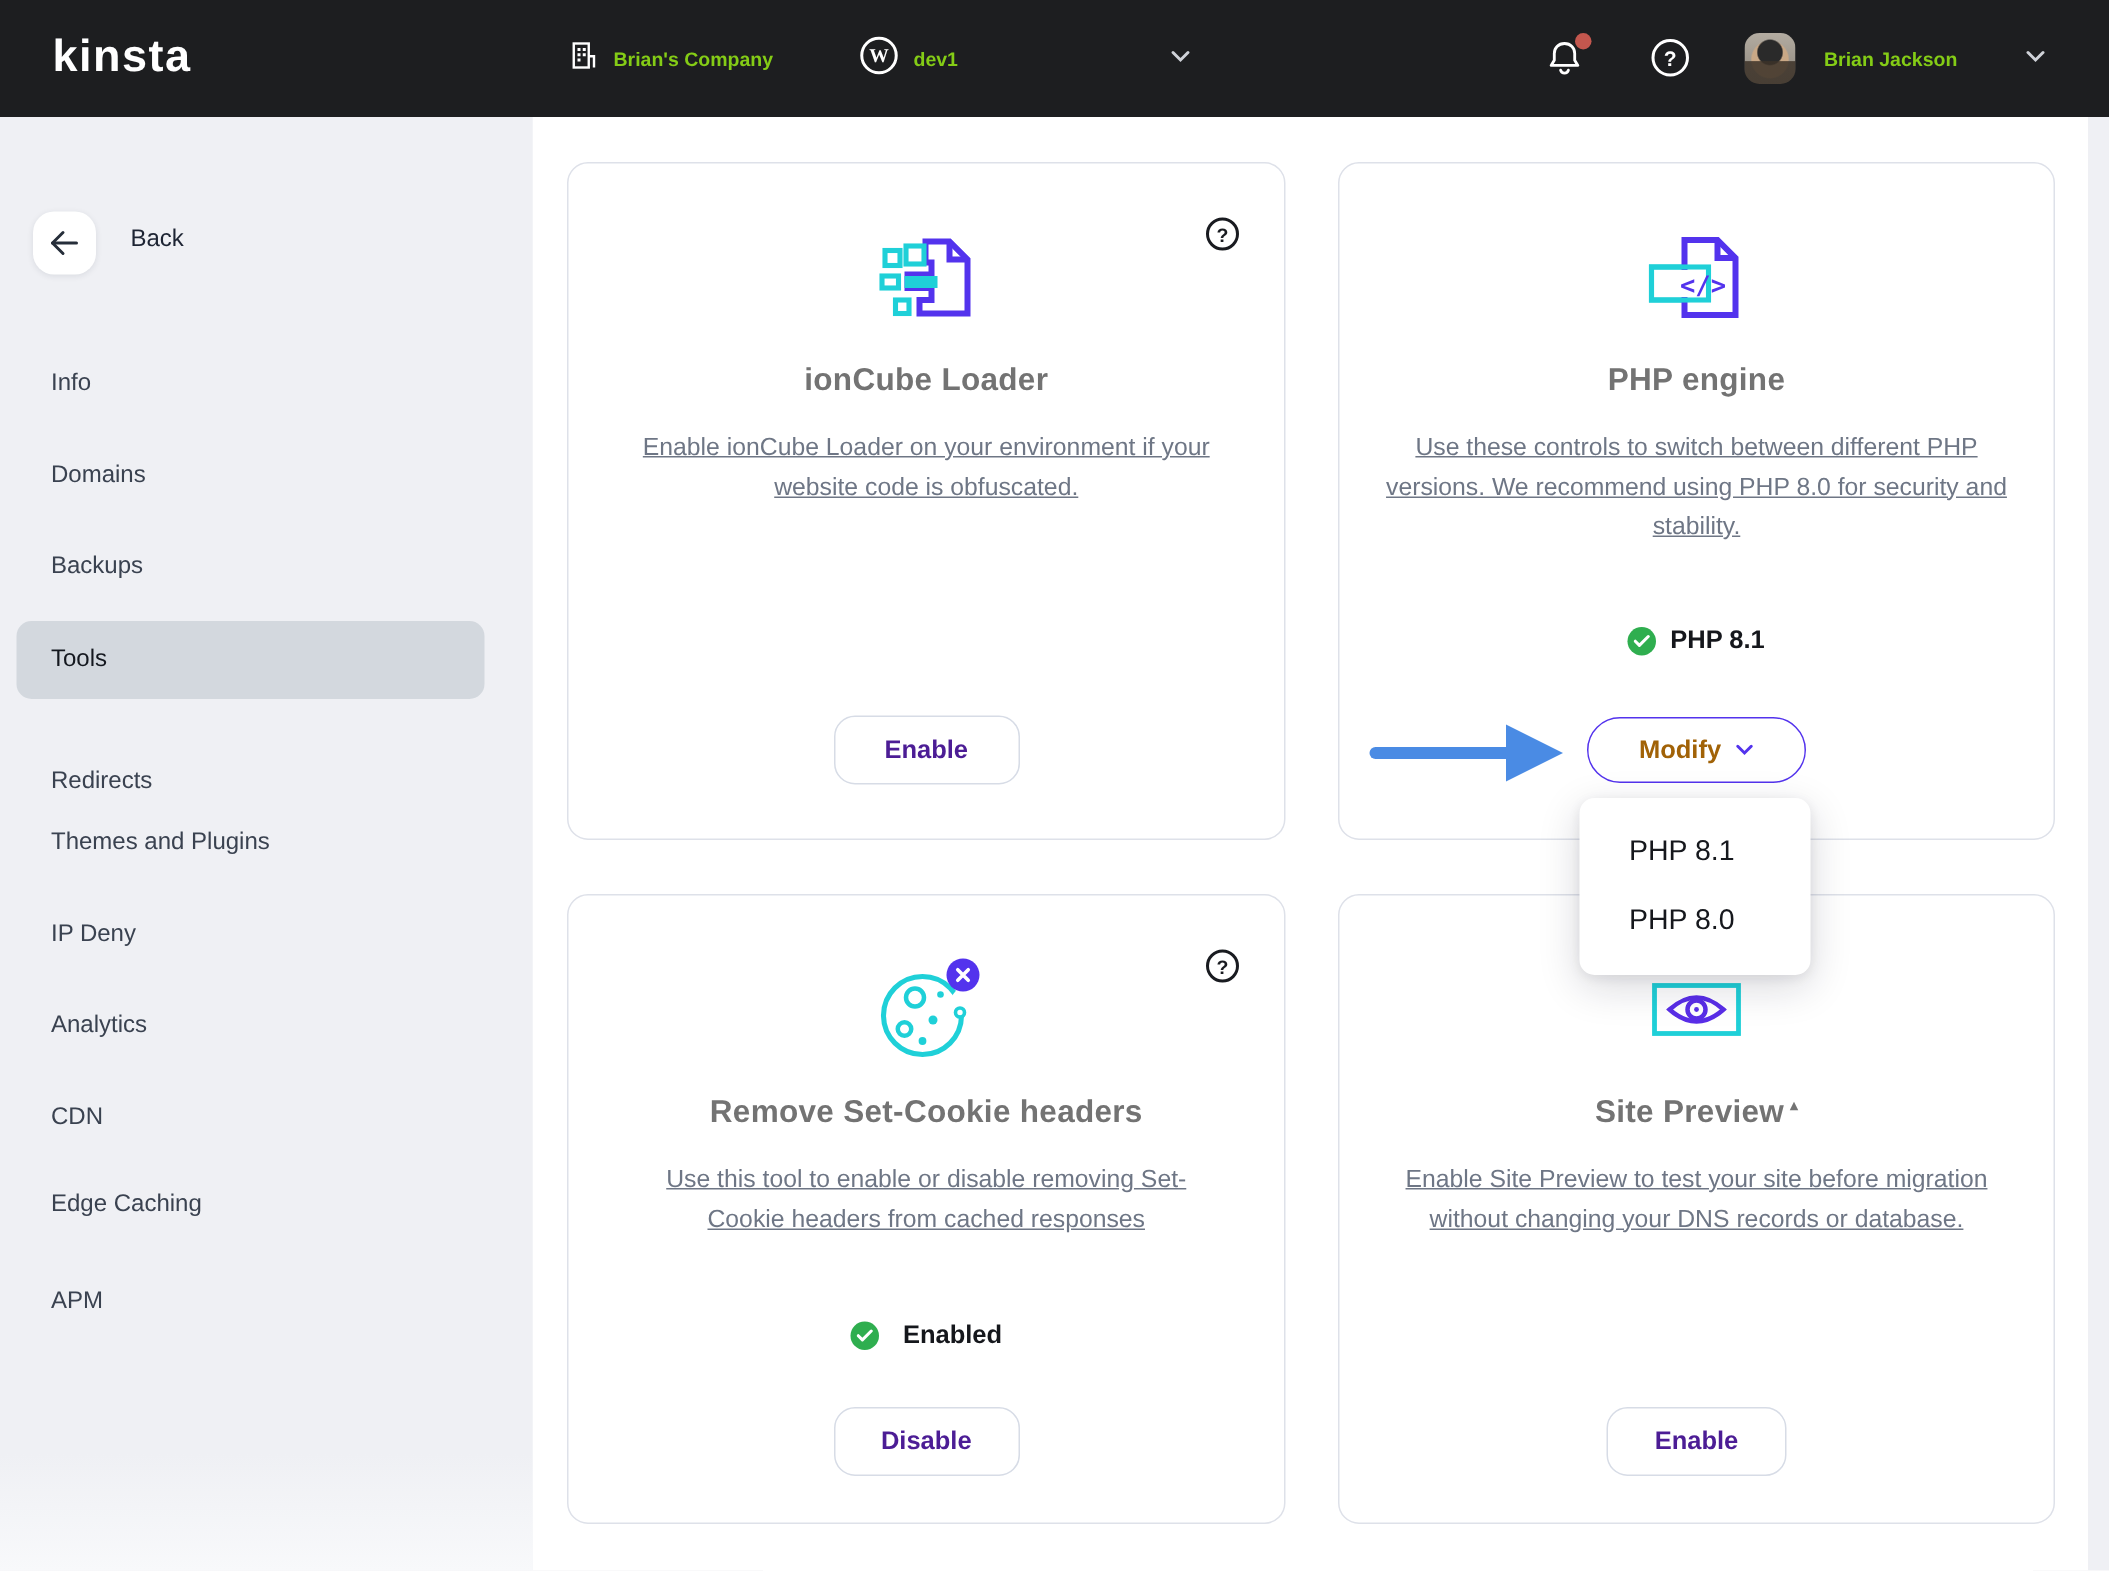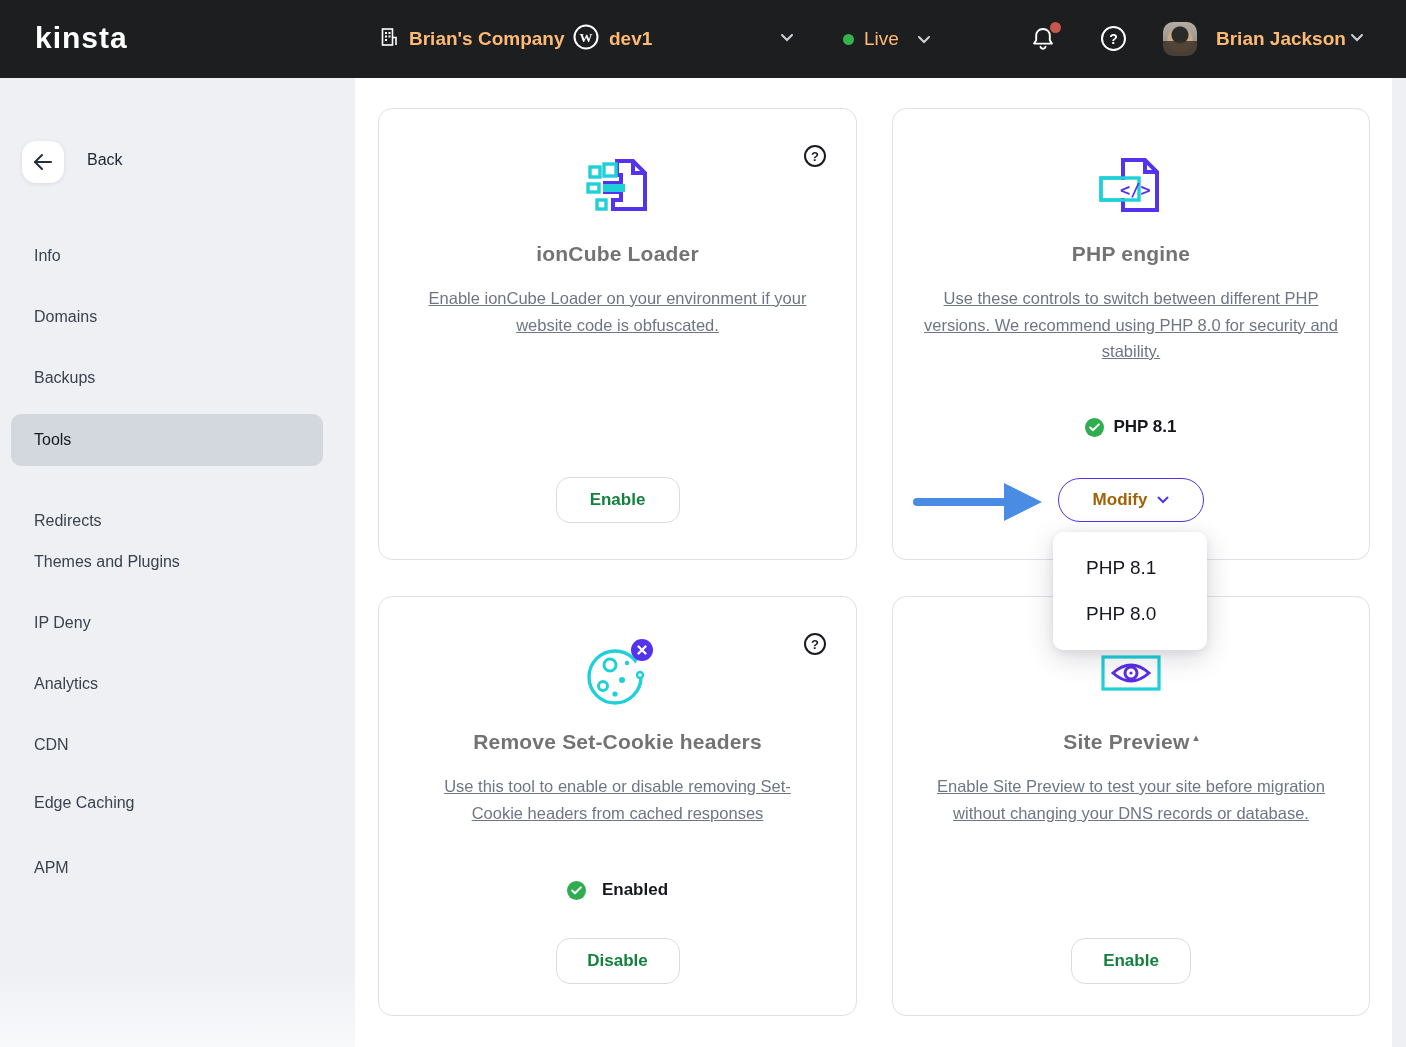--- a/index.html
+++ b/index.html
@@ -4,21 +4,21 @@
 <style>
   * { margin:0; padding:0; box-sizing:border-box; }
   html,body { width:1406px; height:1047px; overflow:hidden; }
   body { font-family:"Liberation Sans", sans-serif; background:#eff0f4; position:relative; }
   #app { position:absolute; inset:0; width:1406px; height:1047px; }
 
   
   .header { position:absolute; left:0; top:0; width:1406px; height:78px; background:#1d1e20; z-index:10; }
   .logo { position:absolute; left:35px; top:21px; color:#fff; font-size:30px; font-weight:800; letter-spacing:1px; }
   .hgroup { position:absolute; top:0; height:78px; display:flex; align-items:center; gap:9px; color:#fff; }
-  .hgroup .label { font-size:19px; font-weight:700; color:#fdba74; }
+  .hgroup .label { font-size:13px; font-weight:700; color:#84cc16; }
   .hgroup .label.reg { font-weight:500; }
   .company-group { left:378px; }
   .site-group { left:572px; }
   .chev { display:inline-flex; }
   .header-chev1 { position:absolute; left:780px; top:33px; }
   .live-group { left:843px; gap:10px; }
   .live-dot { width:11px; height:11px; border-radius:50%; background:#36b34c; }
   .bell-wrap { position:absolute; left:1031px; top:26px; width:26px; height:28px; }
   .bell-dot { position:absolute; right:-4px; top:-4px; width:11px; height:11px; border-radius:50%; background:#c4574e; }
   .help-circle { position:absolute; left:1101px; top:26px; width:25px; height:25px; border:2px solid #fff; border-radius:50%;
@@ -64,21 +64,21 @@
   .desc-cookie { width:386px; }
   .desc-preview { width:400px; }
 
   .status-row { position:absolute; left:0; right:0; display:flex; align-items:center; justify-content:center; gap:9px; }
   .status-php { top:308px; }
   .status-cookie { top:283px;gap:16px; }
   .status-text { font-size:17px; font-weight:700; color:#15171c; }
   .check-badge { width:19px; height:19px; border-radius:50%; background:#2fae4f; display:flex; align-items:center; justify-content:center; }
 
   .btn { position:absolute; left:50%; transform:translateX(-50%); background:#fff; border:1px solid #d7dce6; border-radius:14px;
-    font-family:"Liberation Sans",sans-serif; font-size:17px; font-weight:600; color:#15803d;
+    font-family:"Liberation Sans",sans-serif; font-size:17px; font-weight:600; color:#4c1d95;
     display:flex; align-items:center; justify-content:center; cursor:pointer; }
   .btn-tall { top:368px; width:124px; height:46px; }
   .btn-short { top:341px; width:124px; height:46px; }
   .btn-preview { width:120px; }
   .btn-modify { top:369px; width:146px; height:44px; border:1.5px solid #5333ed; border-radius:22px; color:#a16207; font-weight:700; gap:10px; }
 
   
   .annotation-arrow { position:absolute; left:912px; top:479px; z-index:4; }
 
   
@@ -118,29 +118,20 @@
       </span>
       <span class="label">dev1</span>
     </div>
 
     <span class="header-chev1 chev">
       <svg width="14" height="9" viewBox="0 0 14 9" fill="none" stroke="#cfd2d8" stroke-width="2" stroke-linecap="round">
           <polyline points="2,2 7,7 12,2"></polyline>
         </svg>
     </span>
 
-    <div class="hgroup live-group">
-      <span class="live-dot"></span>
-      <span class="label reg">Live</span>
-      <span class="chev" style="margin-left:8px;">
-        <svg width="14" height="9" viewBox="0 0 14 9" fill="none" stroke="#cfd2d8" stroke-width="2" stroke-linecap="round">
-            <polyline points="2,2 7,7 12,2"></polyline>
-          </svg>
-      </span>
-    </div>
 
     <div class="bell-wrap">
       <svg width="24" height="26" viewBox="0 0 24 26">
         <path d="M12 3 c4.2 0 6.8 3 6.8 6.6 v4.6 l2.1 3.4 H3.1 l2.1-3.4 V9.6 C5.2 6 7.8 3 12 3 Z" fill="none" stroke="#fff" stroke-width="1.9" stroke-linejoin="round"></path>
         <path d="M9.4 20.8 a2.7 2.7 0 0 0 5.2 0" fill="none" stroke="#fff" stroke-width="1.9" stroke-linecap="round"></path>
       </svg>
       <span class="bell-dot"></span>
     </div>
 
     <div class="help-circle">

